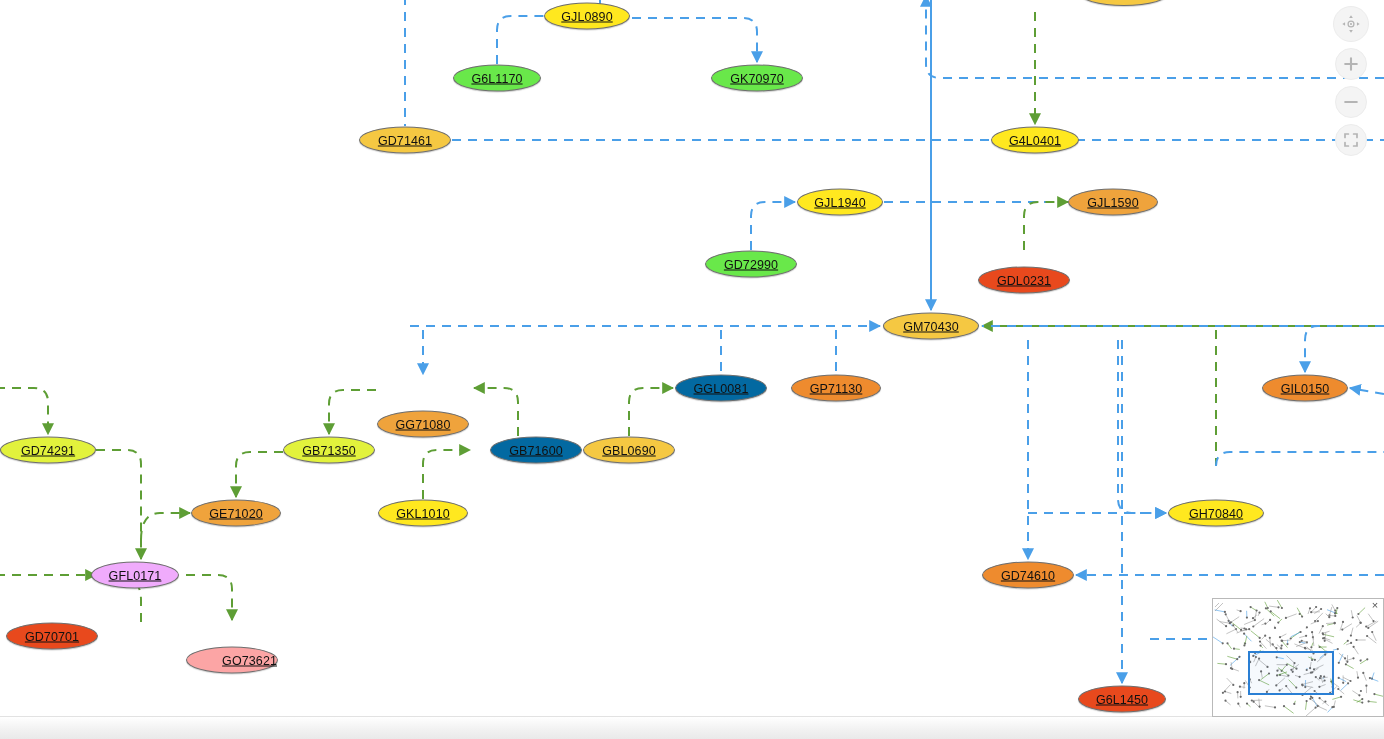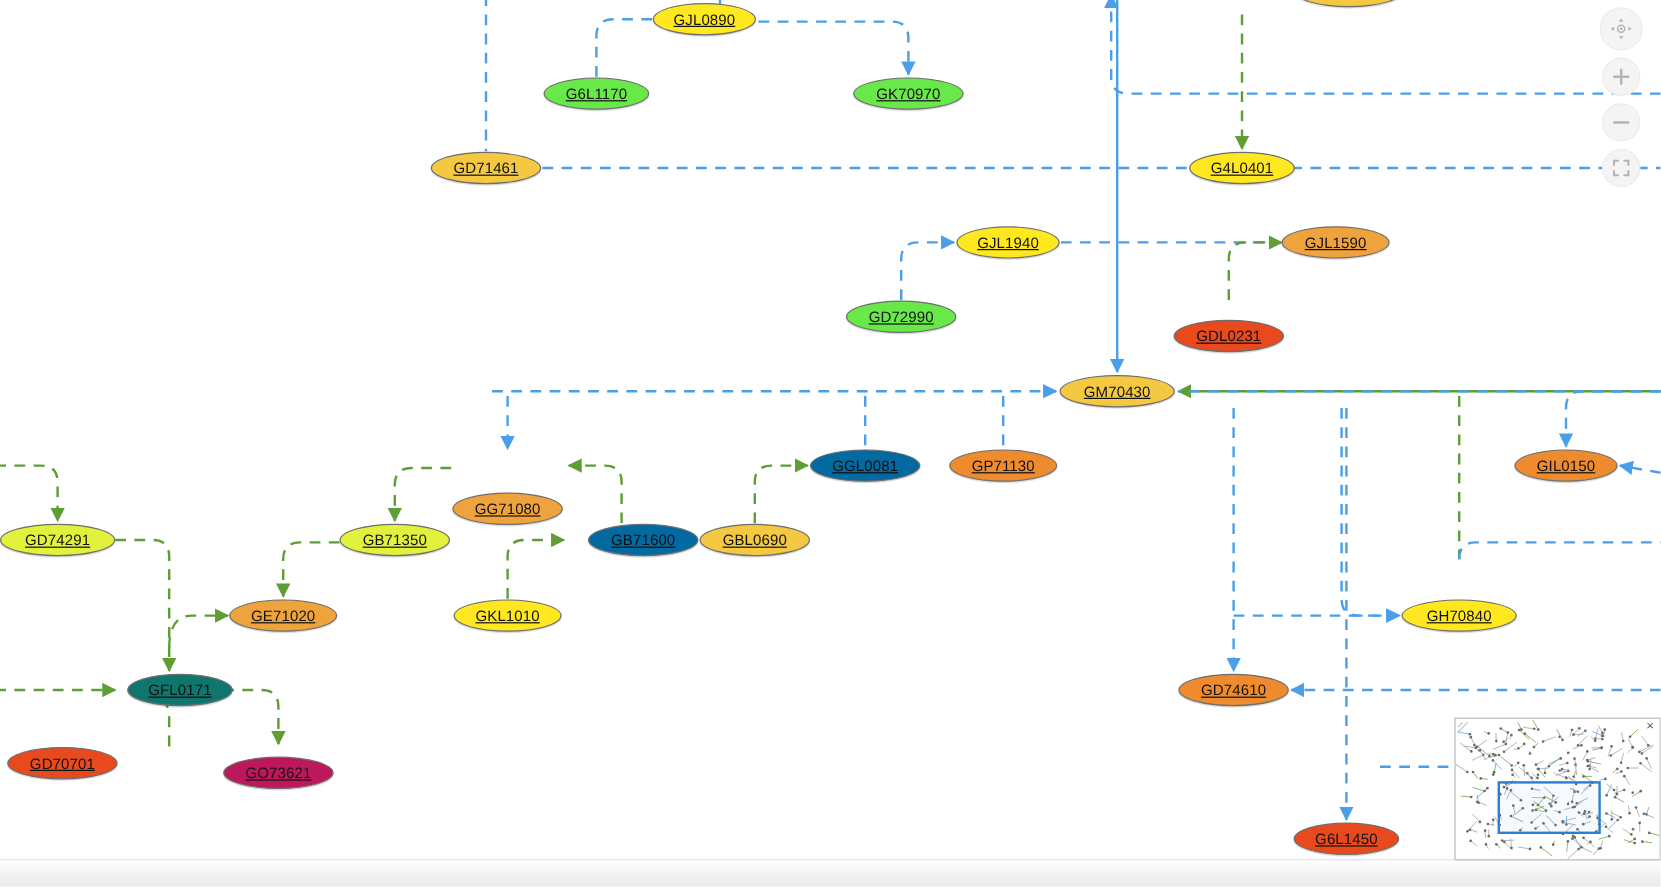--- a/index.html
+++ b/index.html
@@ -186,30 +186,30 @@
         </div>
         <div class="node" style="left: 236px; top: 513px; width: 90px; height: 27px; background: rgb(239, 163, 60);">
           <span class="node-label">GE71020</span>
         </div>
         <div class="node" style="left: 423px; top: 513px; width: 90px; height: 27px; background: rgb(255, 232, 31);">
           <span class="node-label">GKL1010</span>
         </div>
         <div class="node" style="left: 1216px; top: 513px; width: 96px; height: 27px; background: rgb(255, 232, 31);">
           <span class="node-label">GH70840</span>
         </div>
-        <div class="node" style="left: 150px; top: 575px; width: 88px; height: 27px; background: #0f766e;">
+        <div class="node" style="left: 135px; top: 575px; width: 88px; height: 27px; background: #f0abfc;">
           <span class="node-label">GFL0171</span>
         </div>
         <div class="node" style="left: 1028px; top: 575px; width: 92px; height: 27px; background: rgb(238, 139, 46);">
           <span class="node-label">GD74610</span>
         </div>
         <div class="node" style="left: 52px; top: 636px; width: 92px; height: 27px; background: rgb(232, 73, 29);">
           <span class="node-label">GD70701</span>
         </div>
-        <div class="node" style="left: 232px; top: 644px; width: 92px; height: 27px; background: #be185d;">
+        <div class="node" style="left: 232px; top: 660px; width: 92px; height: 27px; background: #fca5a5; justify-content: flex-end;">
           <span class="node-label">GO73621</span>
         </div>
         <div class="node" style="left: 1122px; top: 699px; width: 88px; height: 27px; background: rgb(232, 73, 29);">
           <span class="node-label">G6L1450</span>
         </div>
       </div>
   </div>
 
   <div id="nav-controls">
     <div class="nav-btn nav-pan">

